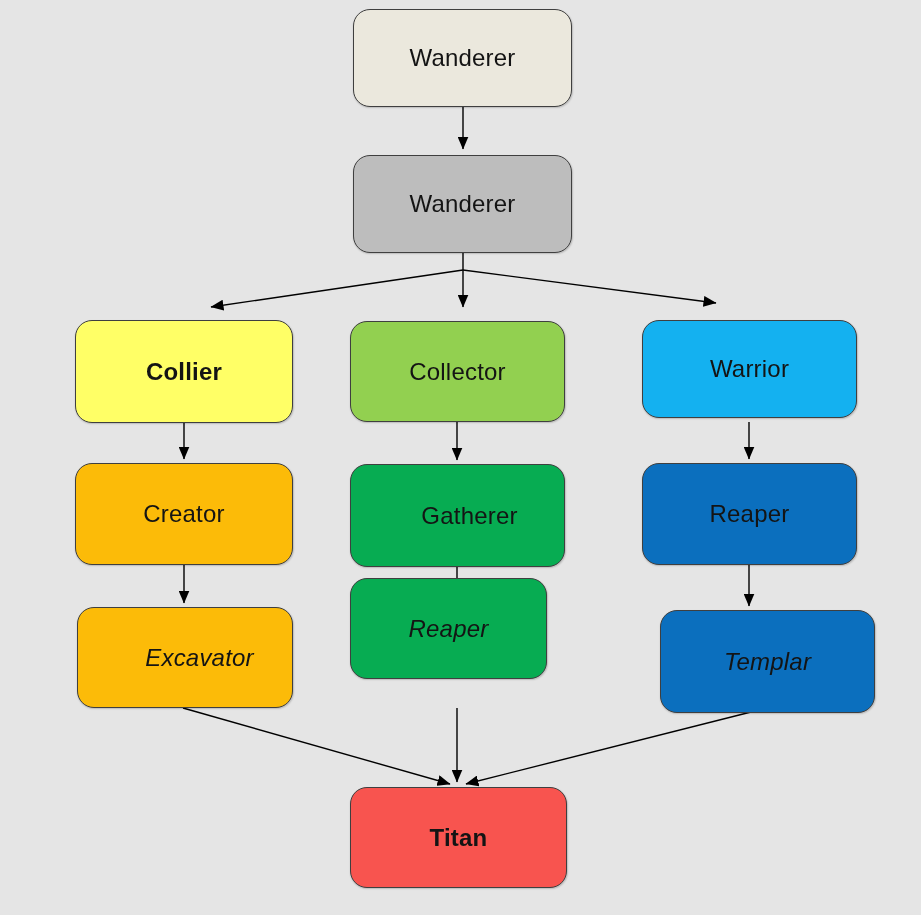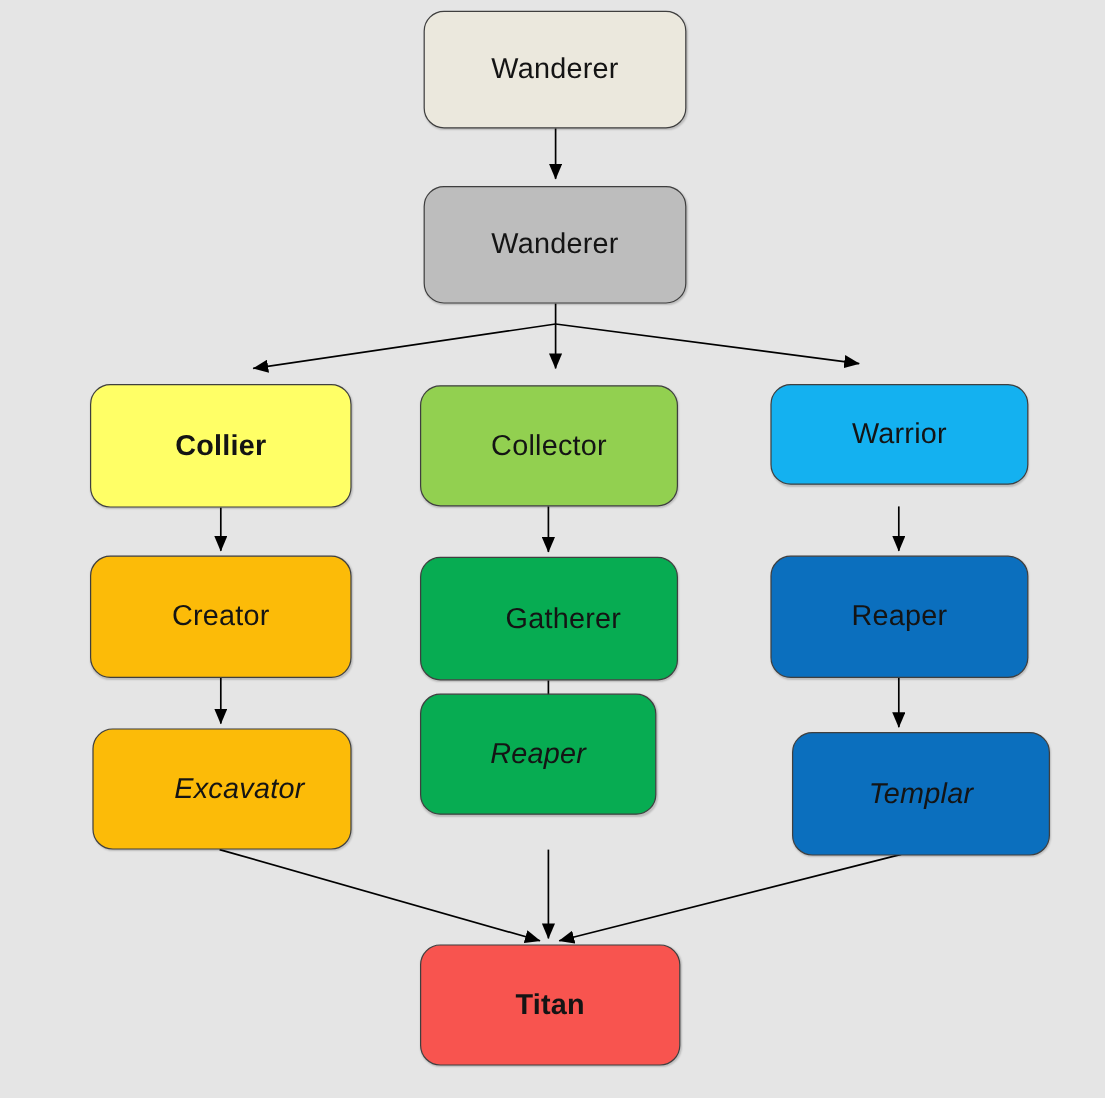--- a/index.html
+++ b/index.html
@@ -85,21 +85,21 @@
       </div>
       <div class="node" style="left: 350px; top: 321px; width: 215px; height: 101px; background: rgb(146, 208, 80);">
         <span class="label">Collector</span>
       </div>
       <div class="node" style="left: 350px; top: 464px; width: 215px; height: 103px; background: rgb(7, 172, 82); padding-left: 24px;">
         <span class="label">Gatherer</span>
       </div>
       <div class="node italic" style="left: 350px; top: 578px; width: 197px; height: 101px; background: rgb(7, 172, 82);">
         <span class="label">Reaper</span>
       </div>
-      <div class="node" style="left: 642px; top: 320px; width: 215px; height: 84px; background: rgb(20, 177, 240);">
+      <div class="node" style="left: 642px; top: 320px; width: 215px; height: 98px; background: rgb(20, 177, 240);">
         <span class="label">Warrior</span>
       </div>
       <div class="node" style="left: 642px; top: 463px; width: 215px; height: 102px; background: rgb(11, 111, 190);">
         <span class="label">Reaper</span>
       </div>
       <div class="node italic" style="left: 660px; top: 610px; width: 215px; height: 103px; background: rgb(11, 111, 190);">
         <span class="label">Templar</span>
       </div>
       <div class="node bold" style="left: 350px; top: 787px; width: 217px; height: 101px; background: rgb(248, 84, 79);">
         <span class="label">Titan</span>

